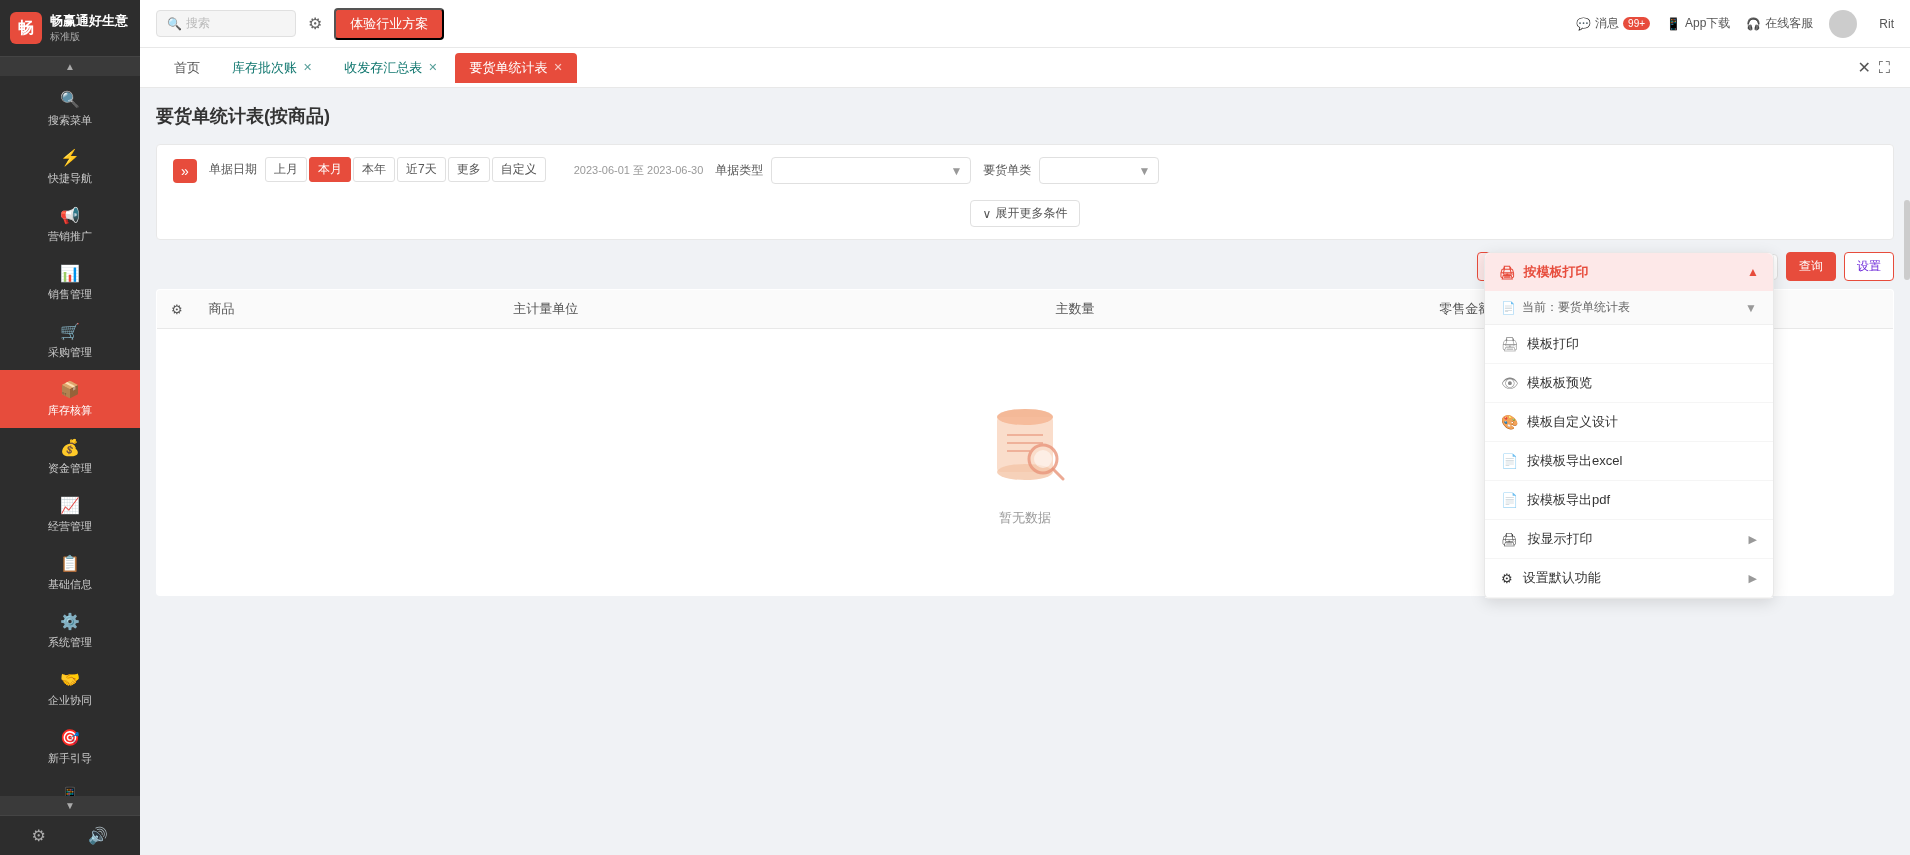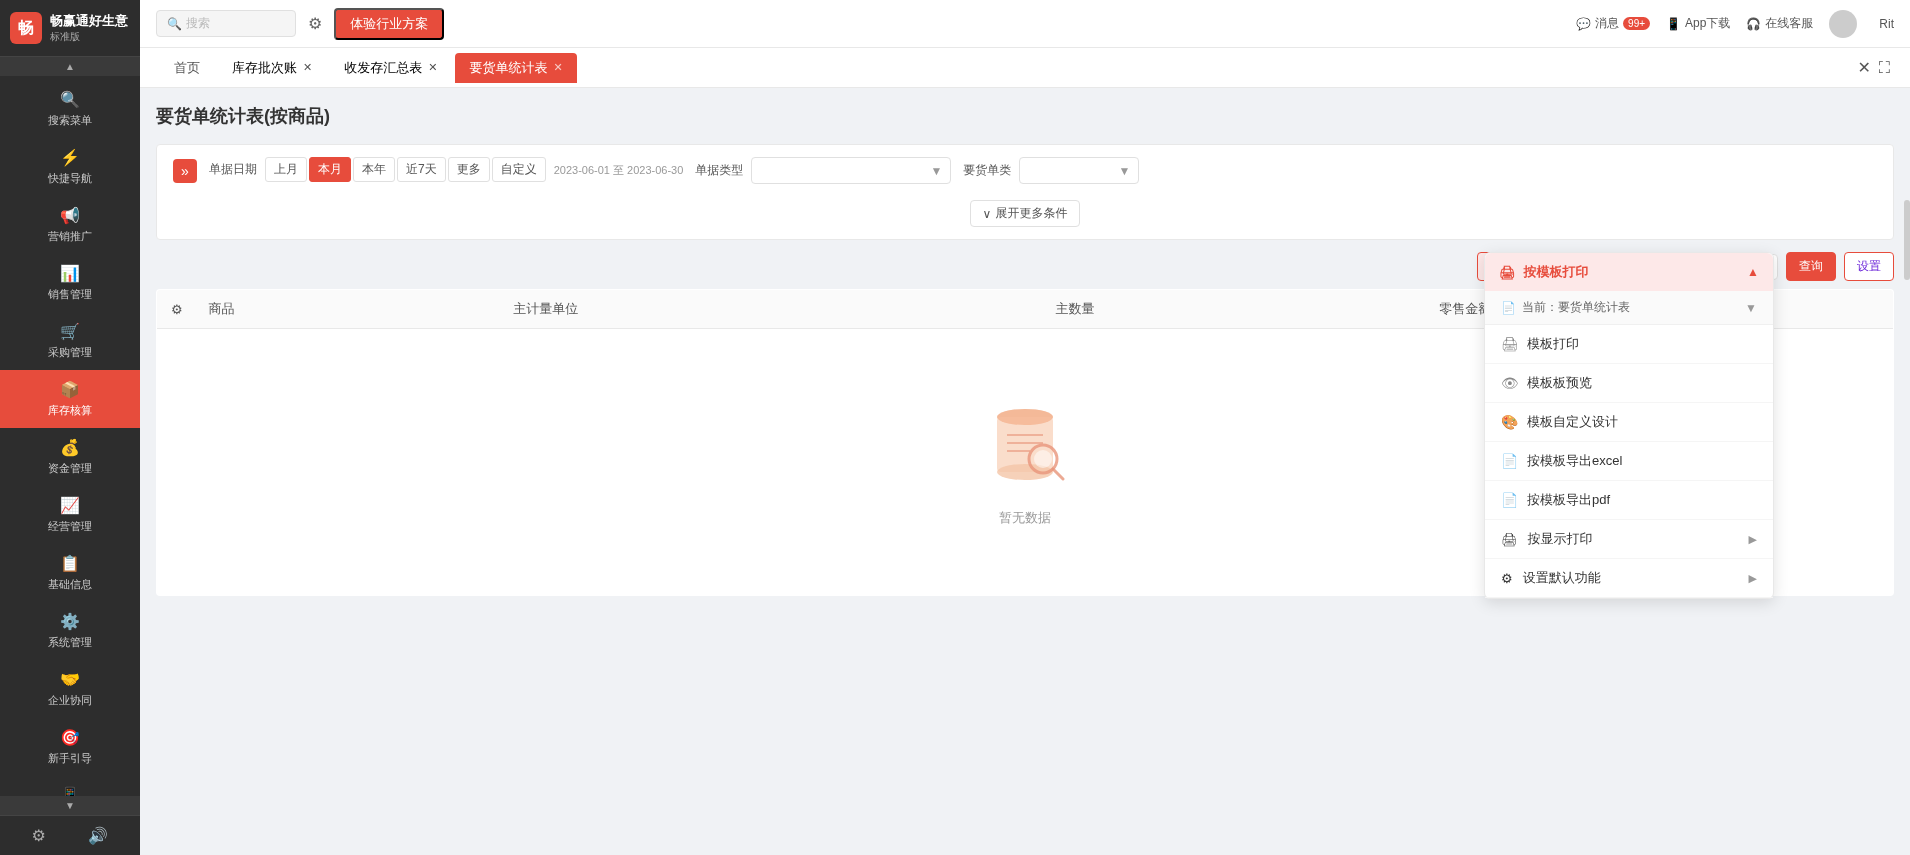--- a/index.html
+++ b/index.html
@@ -131,21 +131,21 @@
       align-items: center;
       padding: 0 20px;
       border-bottom: 1px solid #e8e8e8;
       flex-shrink: 0;
       gap: 4px;
     }
     .tab {
       padding: 6px 14px;
       font-size: 13px;
       cursor: pointer;
-      color: #000000;
+      color: #0f766e;
       display: flex;
       align-items: center;
       gap: 6px;
       border-radius: 4px 4px 0 0;
       white-space: nowrap;
     }
     .tab.active { background: #e74c3c; color: white; }
     .tab-close { font-size: 11px; color: inherit; opacity: 0.7; cursor: pointer; }
     .tab-home { color: #555; font-size: 13px; }
 
@@ -521,21 +521,21 @@
       <div class="filter-group">
         <span class="filter-label">单据日期</span>
         <div class="date-btns">
           <button class="date-btn">上月</button>
           <button class="date-btn active">本月</button>
           <button class="date-btn">本年</button>
           <button class="date-btn">近7天</button>
           <button class="date-btn">更多</button>
           <button class="date-btn">自定义</button>
         </div>
-        <div style="display:flex; flex-direction:column; margin-left:0;">
+        <div style="display:flex; flex-direction:column; margin-left:20px;">
           <div class="date-range">2023-06-01 至 2023-06-30</div>
         </div>
       </div>
 
       <div class="filter-group">
         <span class="filter-label">单据类型</span>
         <div class="filter-select">
           <span style="flex:1; color:#333; font-size:12px;">　</span>
           <span class="arrow">▼</span>
         </div>

